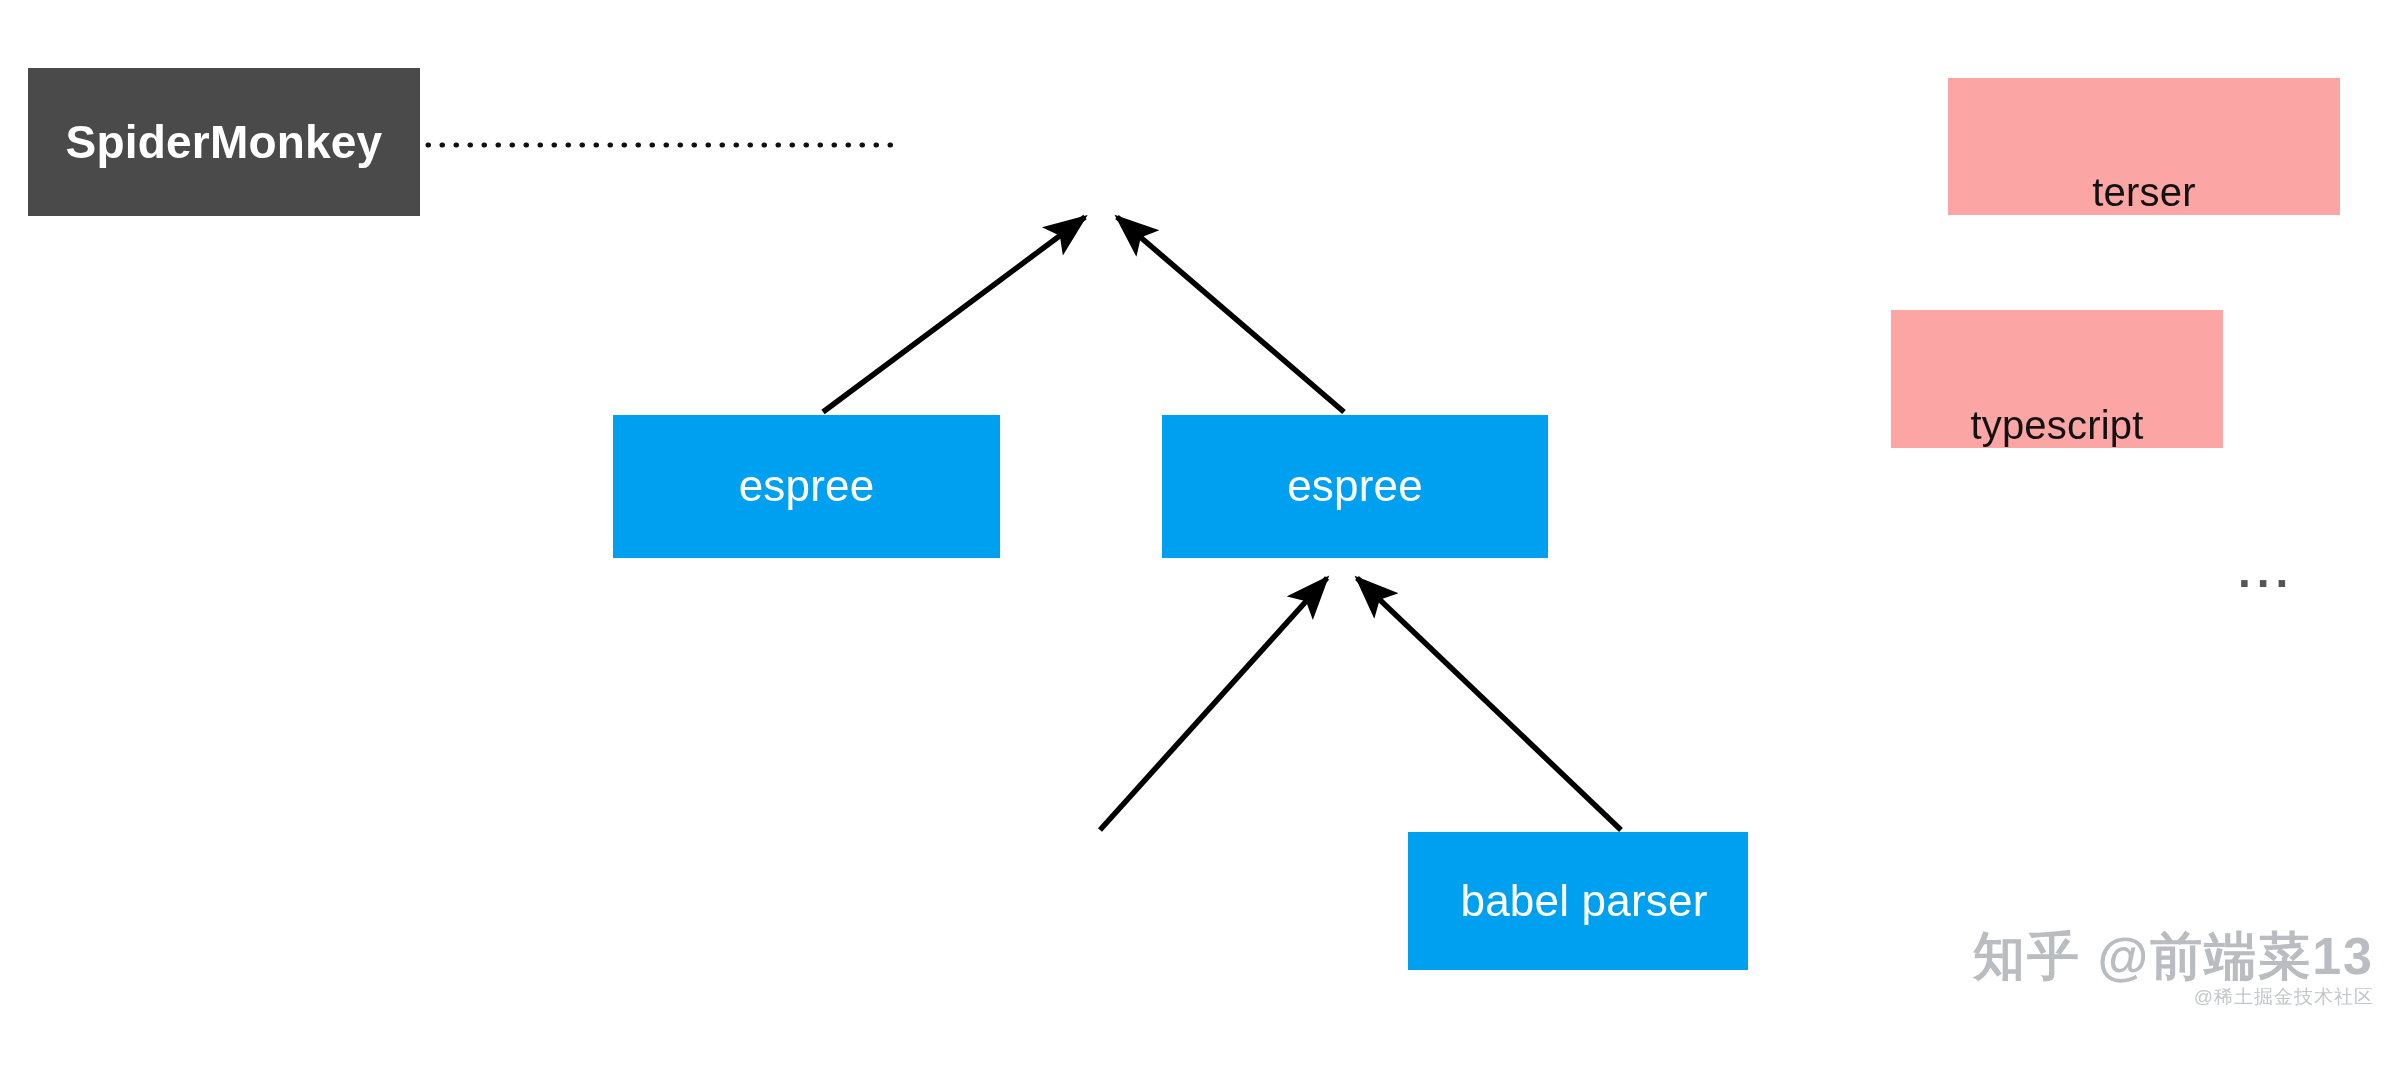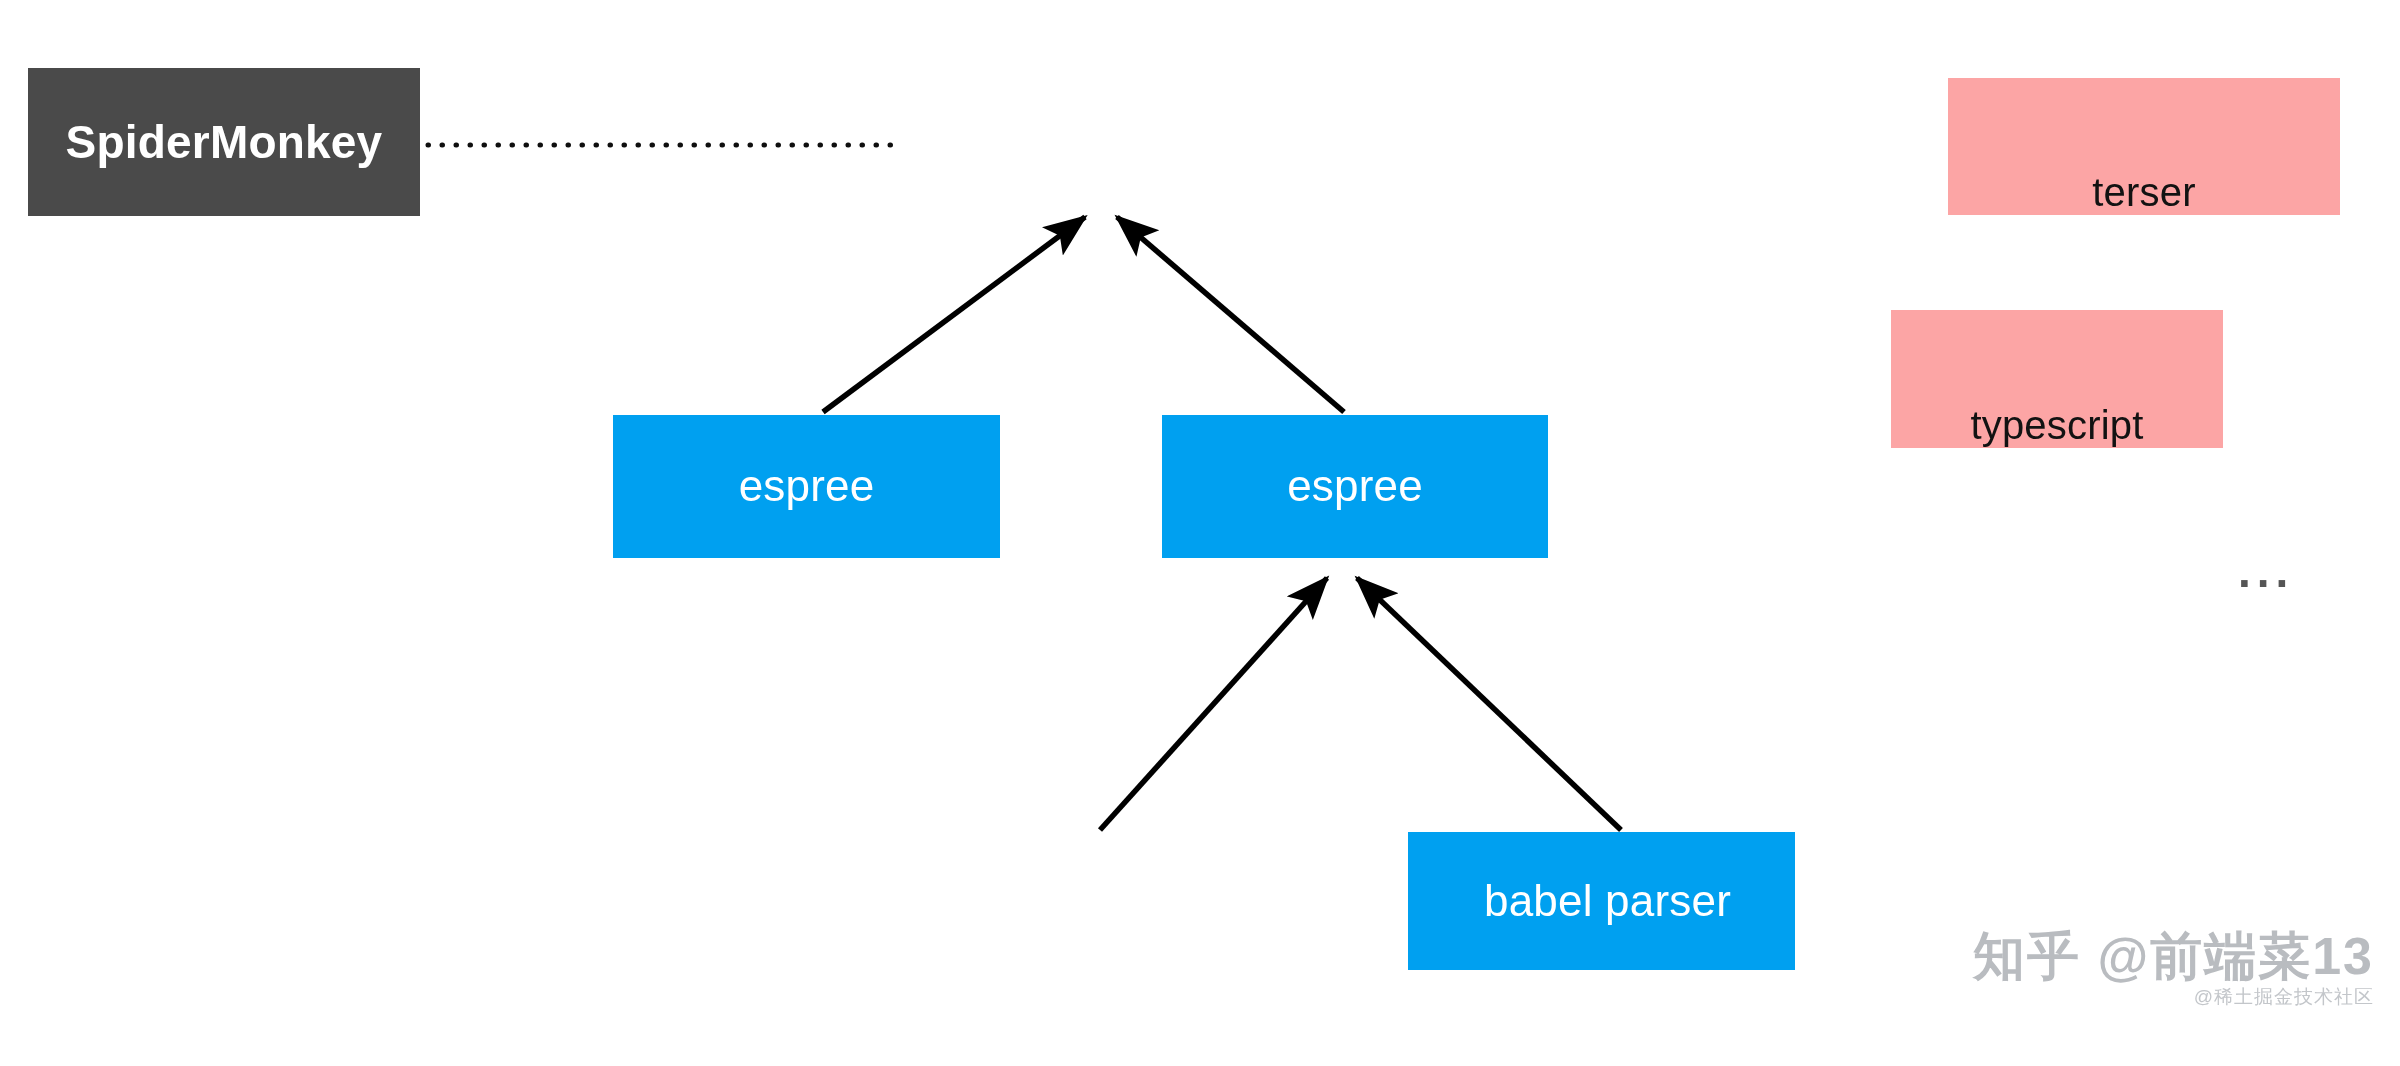--- a/index.html
+++ b/index.html
@@ -49,21 +49,21 @@
     pointer-events: none;
   }
   .squiggle.partial::after { right: 38%; }
 
   
   #node-spidermonkey { left: 28px;   top: 68px;  width: 392px; height: 148px; }
   #node-estree       { left: 908px;  top: 70px;  width: 386px; height: 137px; }
   #node-esprima      { left: 613px;  top: 415px; width: 387px; height: 143px; }
   #node-acorn        { left: 1162px; top: 415px; width: 386px; height: 143px; }
   #node-espree       { left: 908px;  top: 833px; width: 386px; height: 137px; }
-  #node-babelparser  { left: 1408px; top: 832px; width: 387px; height: 138px; padding-left: 12px; }
+  #node-babelparser  { left: 1408px; top: 832px; width: 340px; height: 138px; padding-left: 12px; }
   #node-terser       { left: 1948px; top: 78px;  width: 392px; height: 137px; }
   #node-typescript   { left: 1891px; top: 310px; width: 332px; height: 138px; }
 
   
   #edges {
     position: absolute;
     left: 0; top: 0;
     width: 2400px; height: 1066px;
     pointer-events: none;
   }

